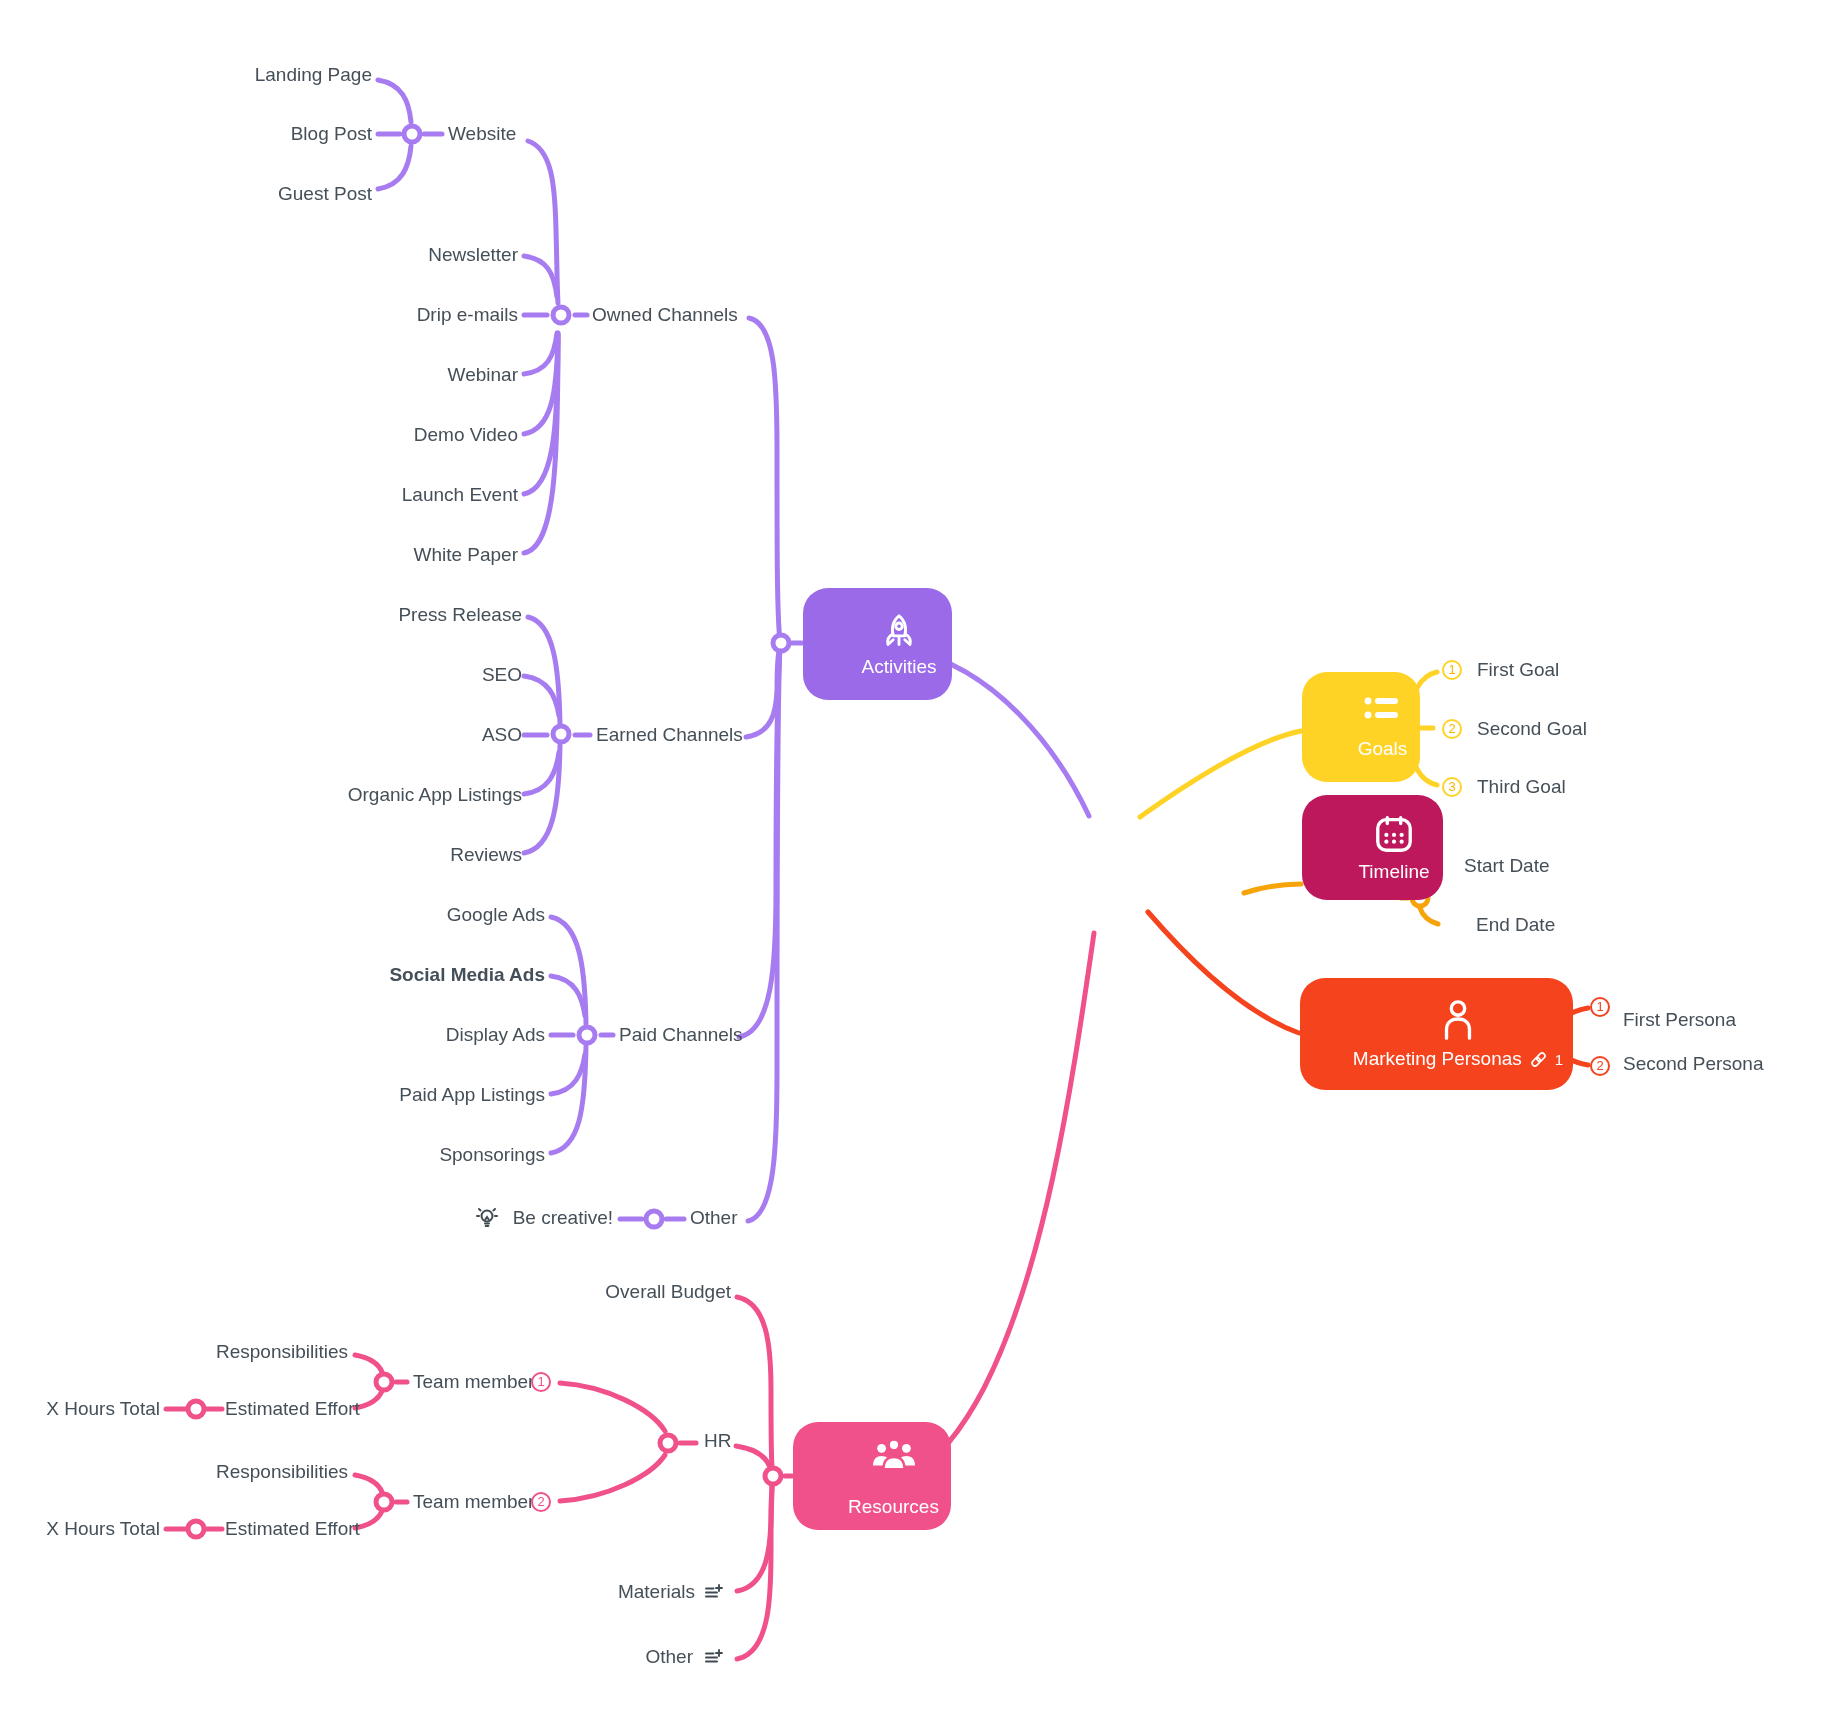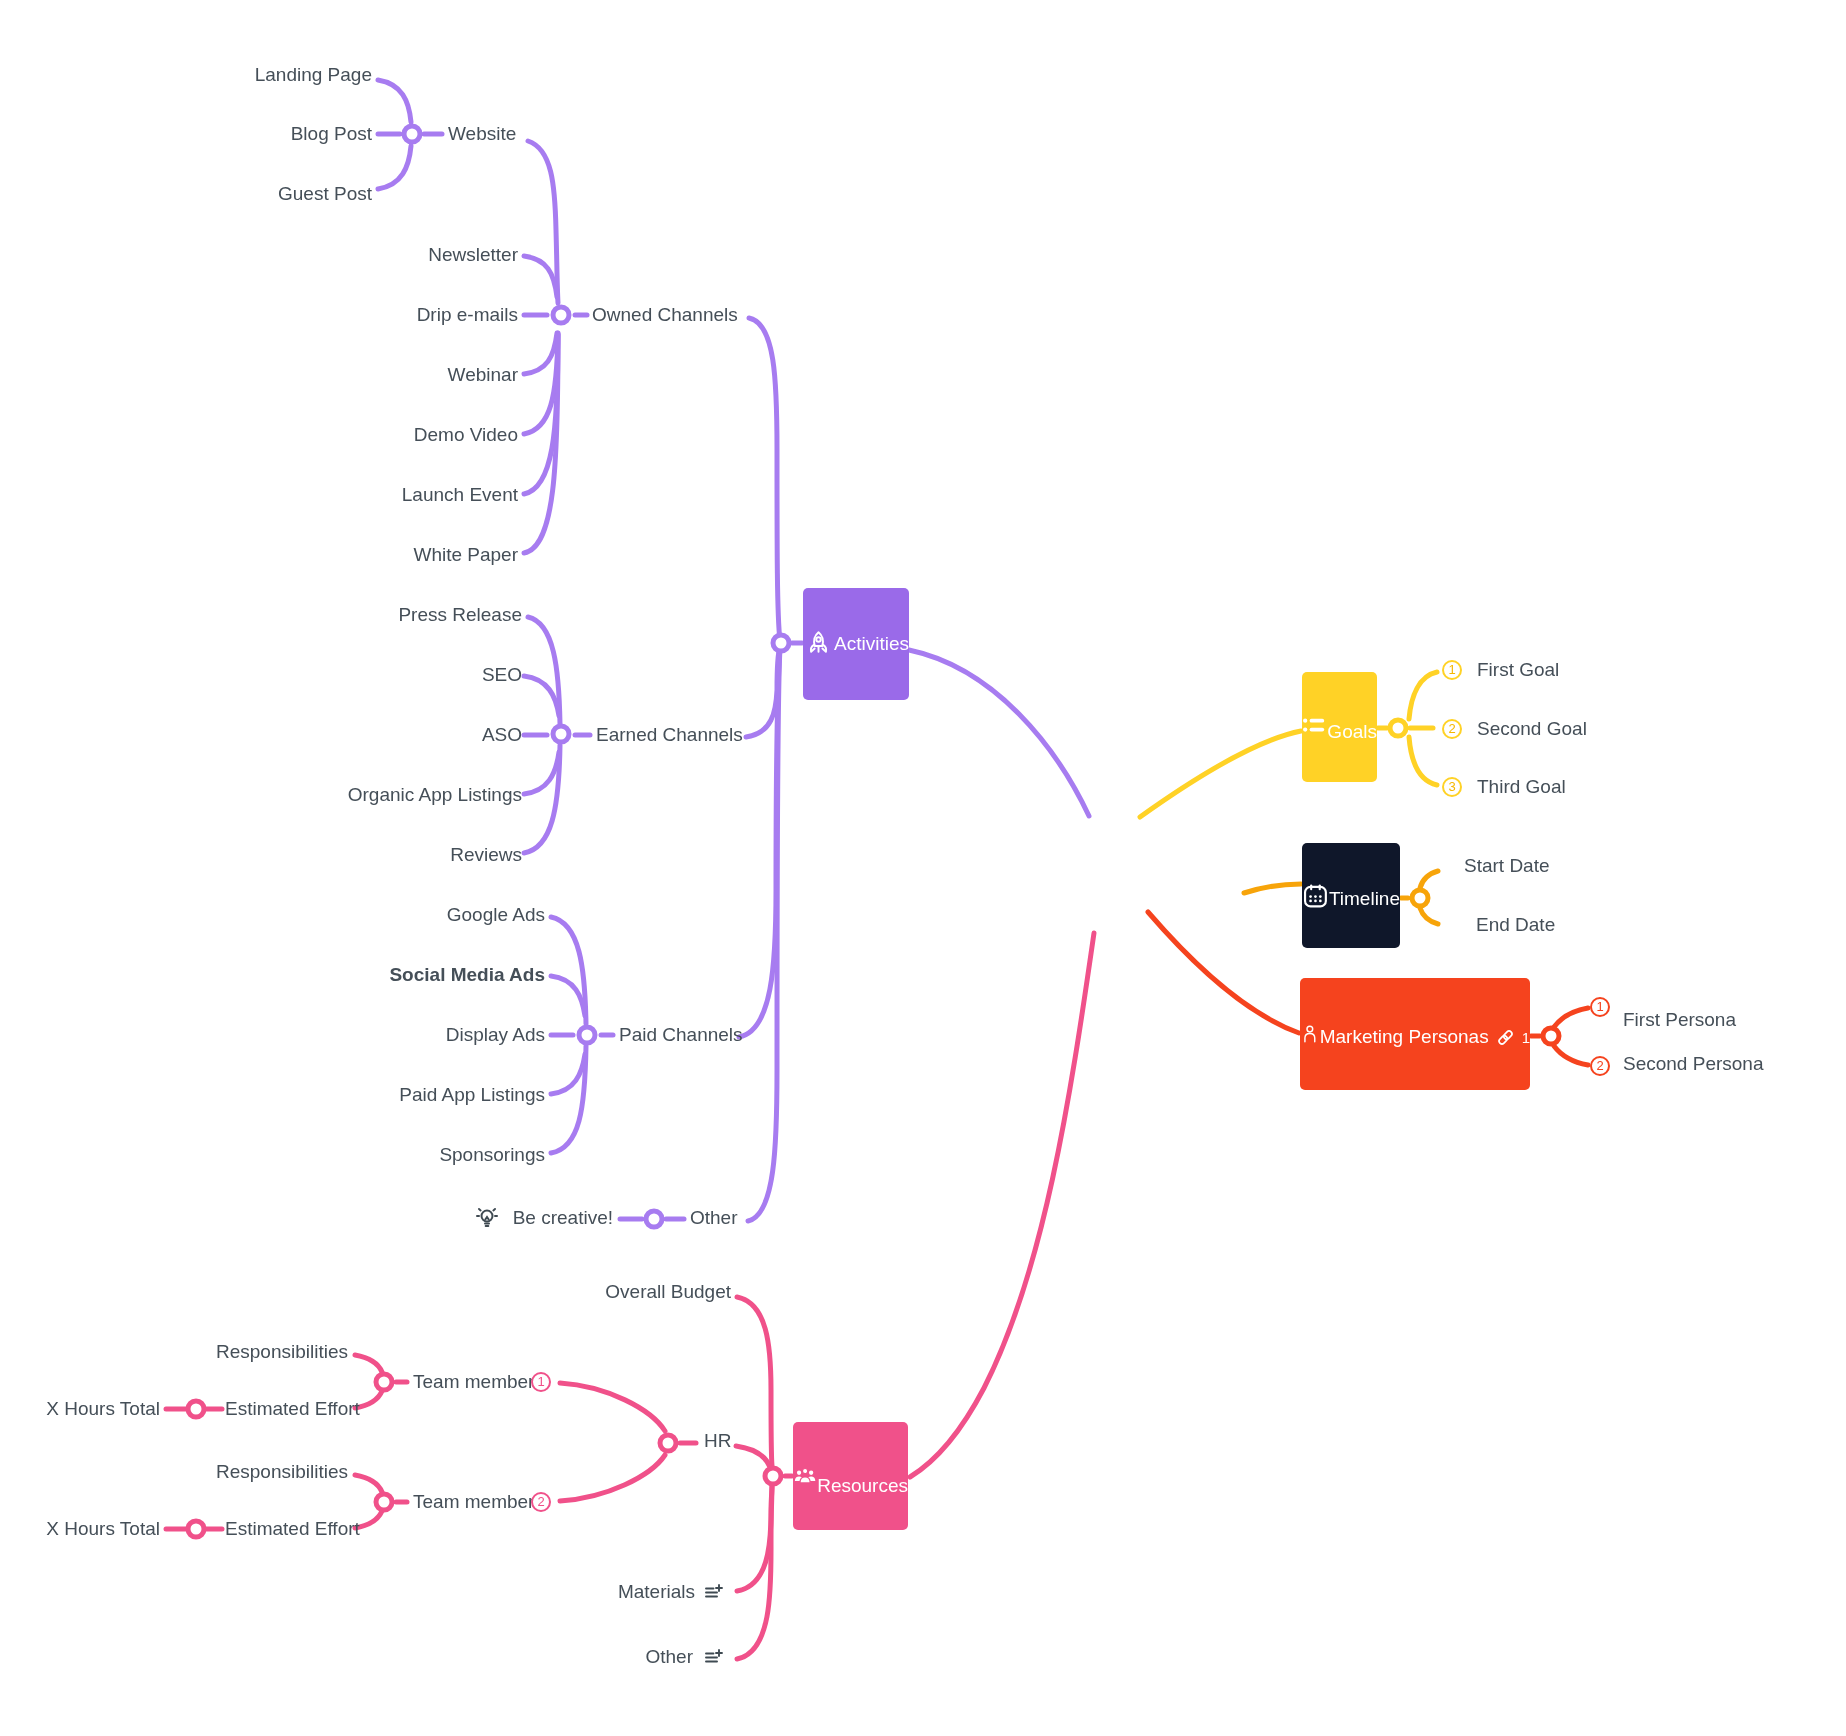--- a/index.html
+++ b/index.html
@@ -2,22 +2,22 @@
 <html><head>
 <meta charset="utf-8">
 <style>
   html,body{margin:0;padding:0;background:#fff;}
   .map{position:relative;width:1846px;height:1736px;background:#fff;overflow:hidden;
        font-family:"Liberation Sans","DejaVu Sans",sans-serif;}
   svg.wires{position:absolute;left:0;top:0;}
   .lbl{position:absolute;font-size:19px;line-height:24px;color:#454F58;white-space:nowrap;}
   .title{position:absolute;left:951px;top:841px;width:300px;text-align:center;
          font-size:23px;line-height:26px;font-weight:bold;color:#3A444D;}
-  .topic{position:absolute;border-radius:5px;display:flex;flex-direction:row;
-         align-items:center;justify-content:center;color:#fff;}
+  .topic{position:absolute;border-radius:25px;display:flex;flex-direction:column;
+         align-items:center;justify-content:center;color:#fff;padding-left:43px;}
   .topic .tlabel{font-size:19px;line-height:22px;color:#fff;white-space:nowrap;}
   .topic .ticon{display:block;}
   .badge{position:absolute;width:20px;height:20px;border-radius:50%;box-sizing:border-box;
          border:2.5px solid;font-size:13px;line-height:15.5px;text-align:center;background:#fff;}
   .b-yellow{border-color:#FFD226;color:#F5B700;}
   .b-red{border-color:#F5431E;color:#F5431E;}
   .b-pink{border-color:#F0518A;color:#F0518A;}
   .ico{position:absolute;}
   .plabelrow{display:flex;align-items:center;gap:8px;}
   .linkcount{font-size:15px;color:#fff;}
@@ -137,21 +137,21 @@
   <div class="topic" style="left:1302px;top:672px;width:75px;height:110px;background:#FFD226;">
     <svg class="ticon" width="40" height="34" viewBox="0 0 40 34" style="position:static;">
       <circle cx="5" cy="7" r="3.4" fill="#fff"></circle>
       <rect x="12" y="4" width="23" height="6" rx="3" fill="#fff"></rect>
       <circle cx="5" cy="21" r="3.4" fill="#fff"></circle>
       <rect x="12" y="18" width="23" height="6" rx="3" fill="#fff"></rect>
     </svg>
     <span class="tlabel" style="margin-top:10px;">Goals</span>
   </div>
 
-  <div class="topic" style="left:1302px;top:843px;width:98px;height:105px;background:#0f172a;">
+  <div class="topic" style="left:1302px;top:795px;width:98px;height:105px;background:#be185d;">
     <svg class="ticon" width="42" height="42" viewBox="0 0 44 44" fill="none" stroke="#fff" stroke-width="3.5" stroke-linecap="round" style="position:static;">
       <rect x="5" y="7" width="34" height="32" rx="9"></rect>
       <path d="M15,5 L15,11"></path>
       <path d="M29,5 L29,11"></path>
       <g fill="#fff" stroke="none">
         <circle cx="14" cy="23" r="2.2"></circle>
           <circle cx="22" cy="23" r="2.2"></circle>
           <circle cx="30" cy="23" r="2.2"></circle>
         <circle cx="14" cy="30" r="2.2"></circle>
           <circle cx="22" cy="30" r="2.2"></circle>

